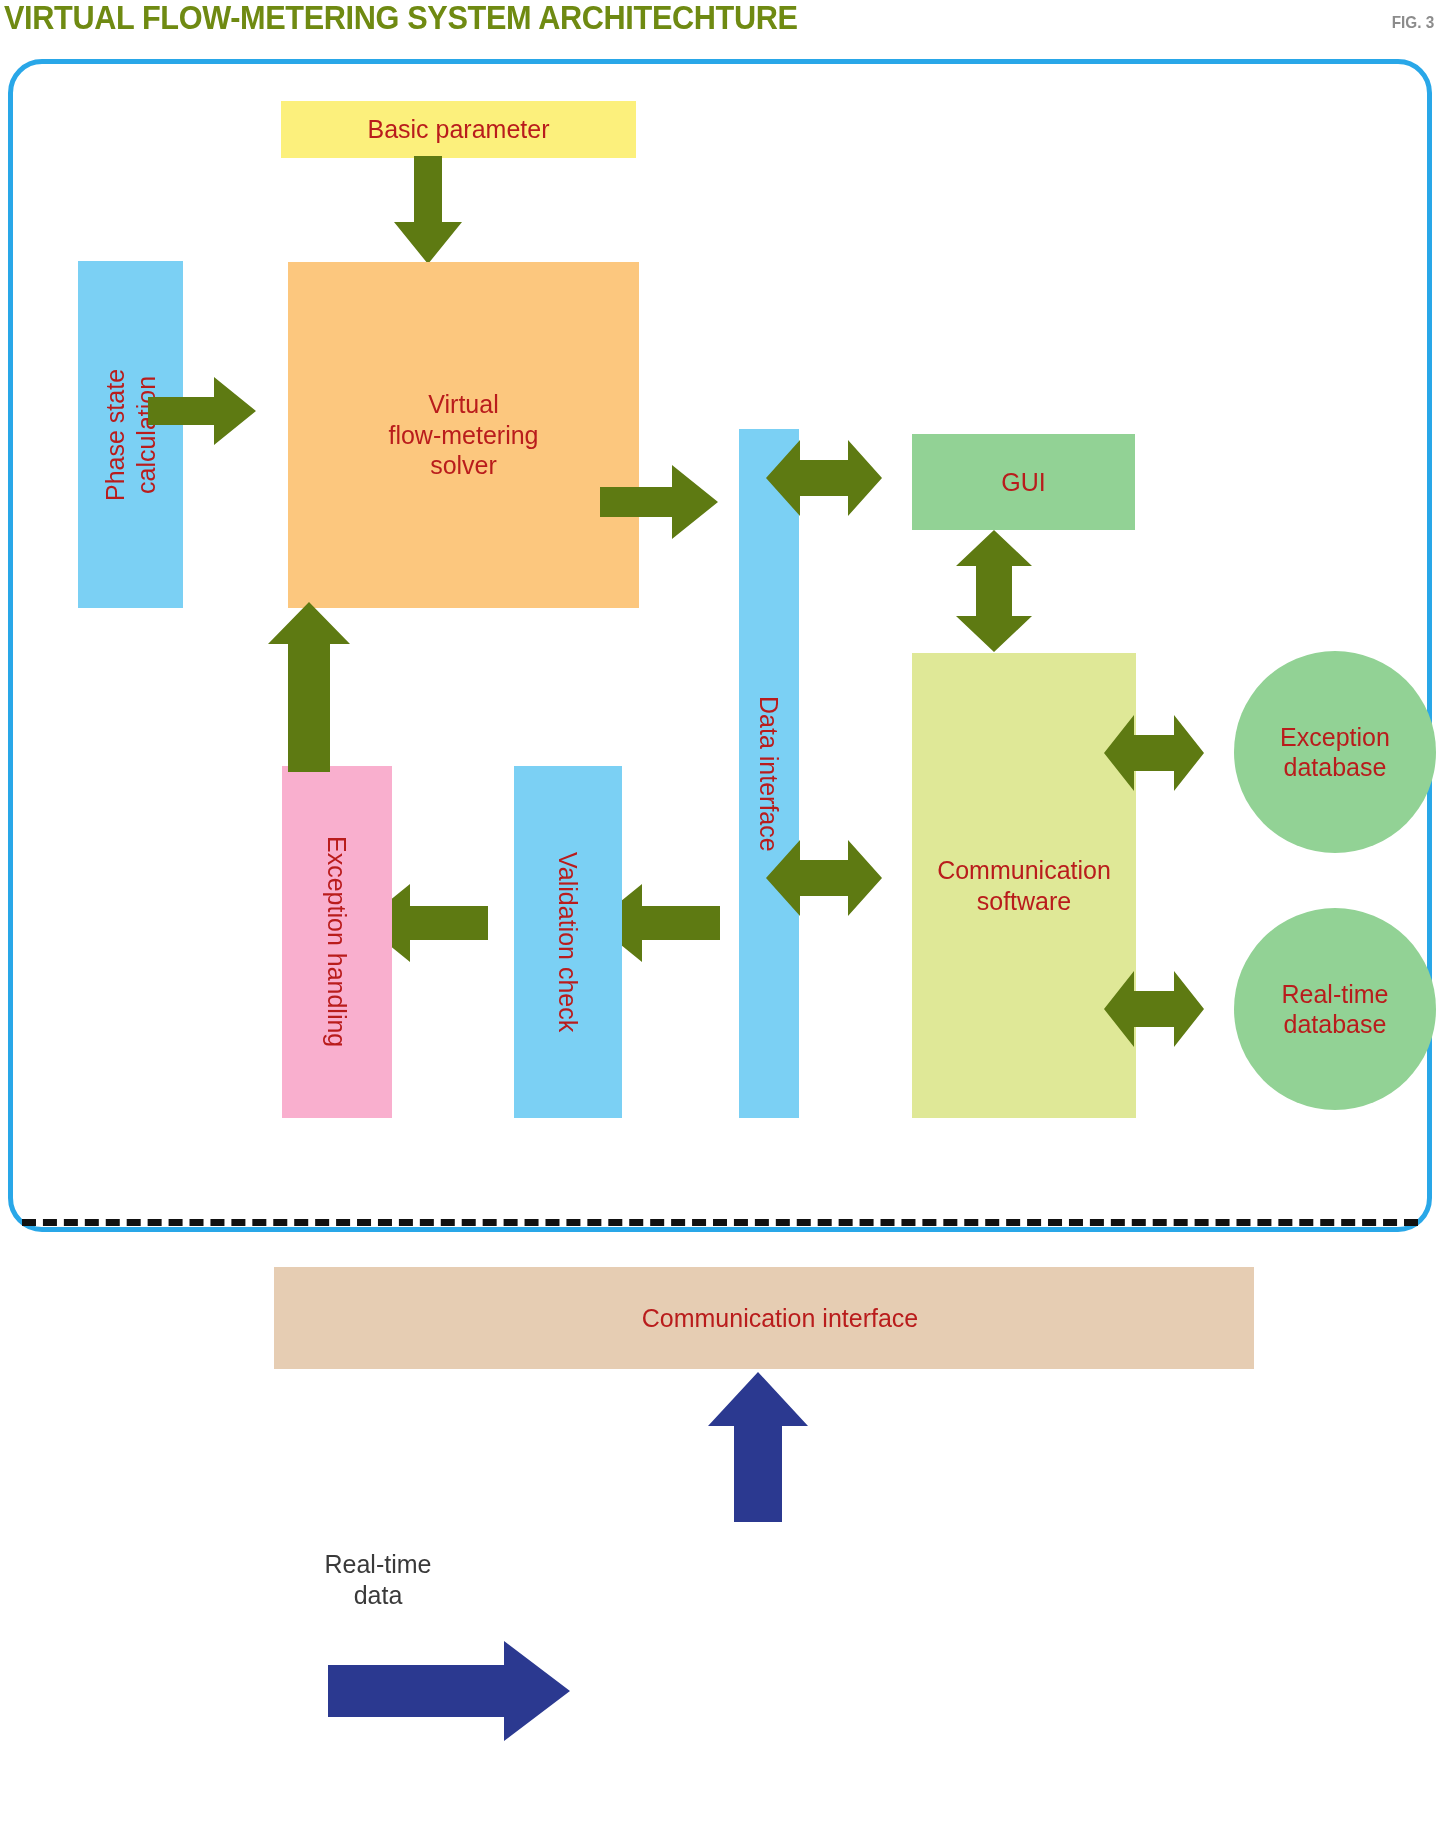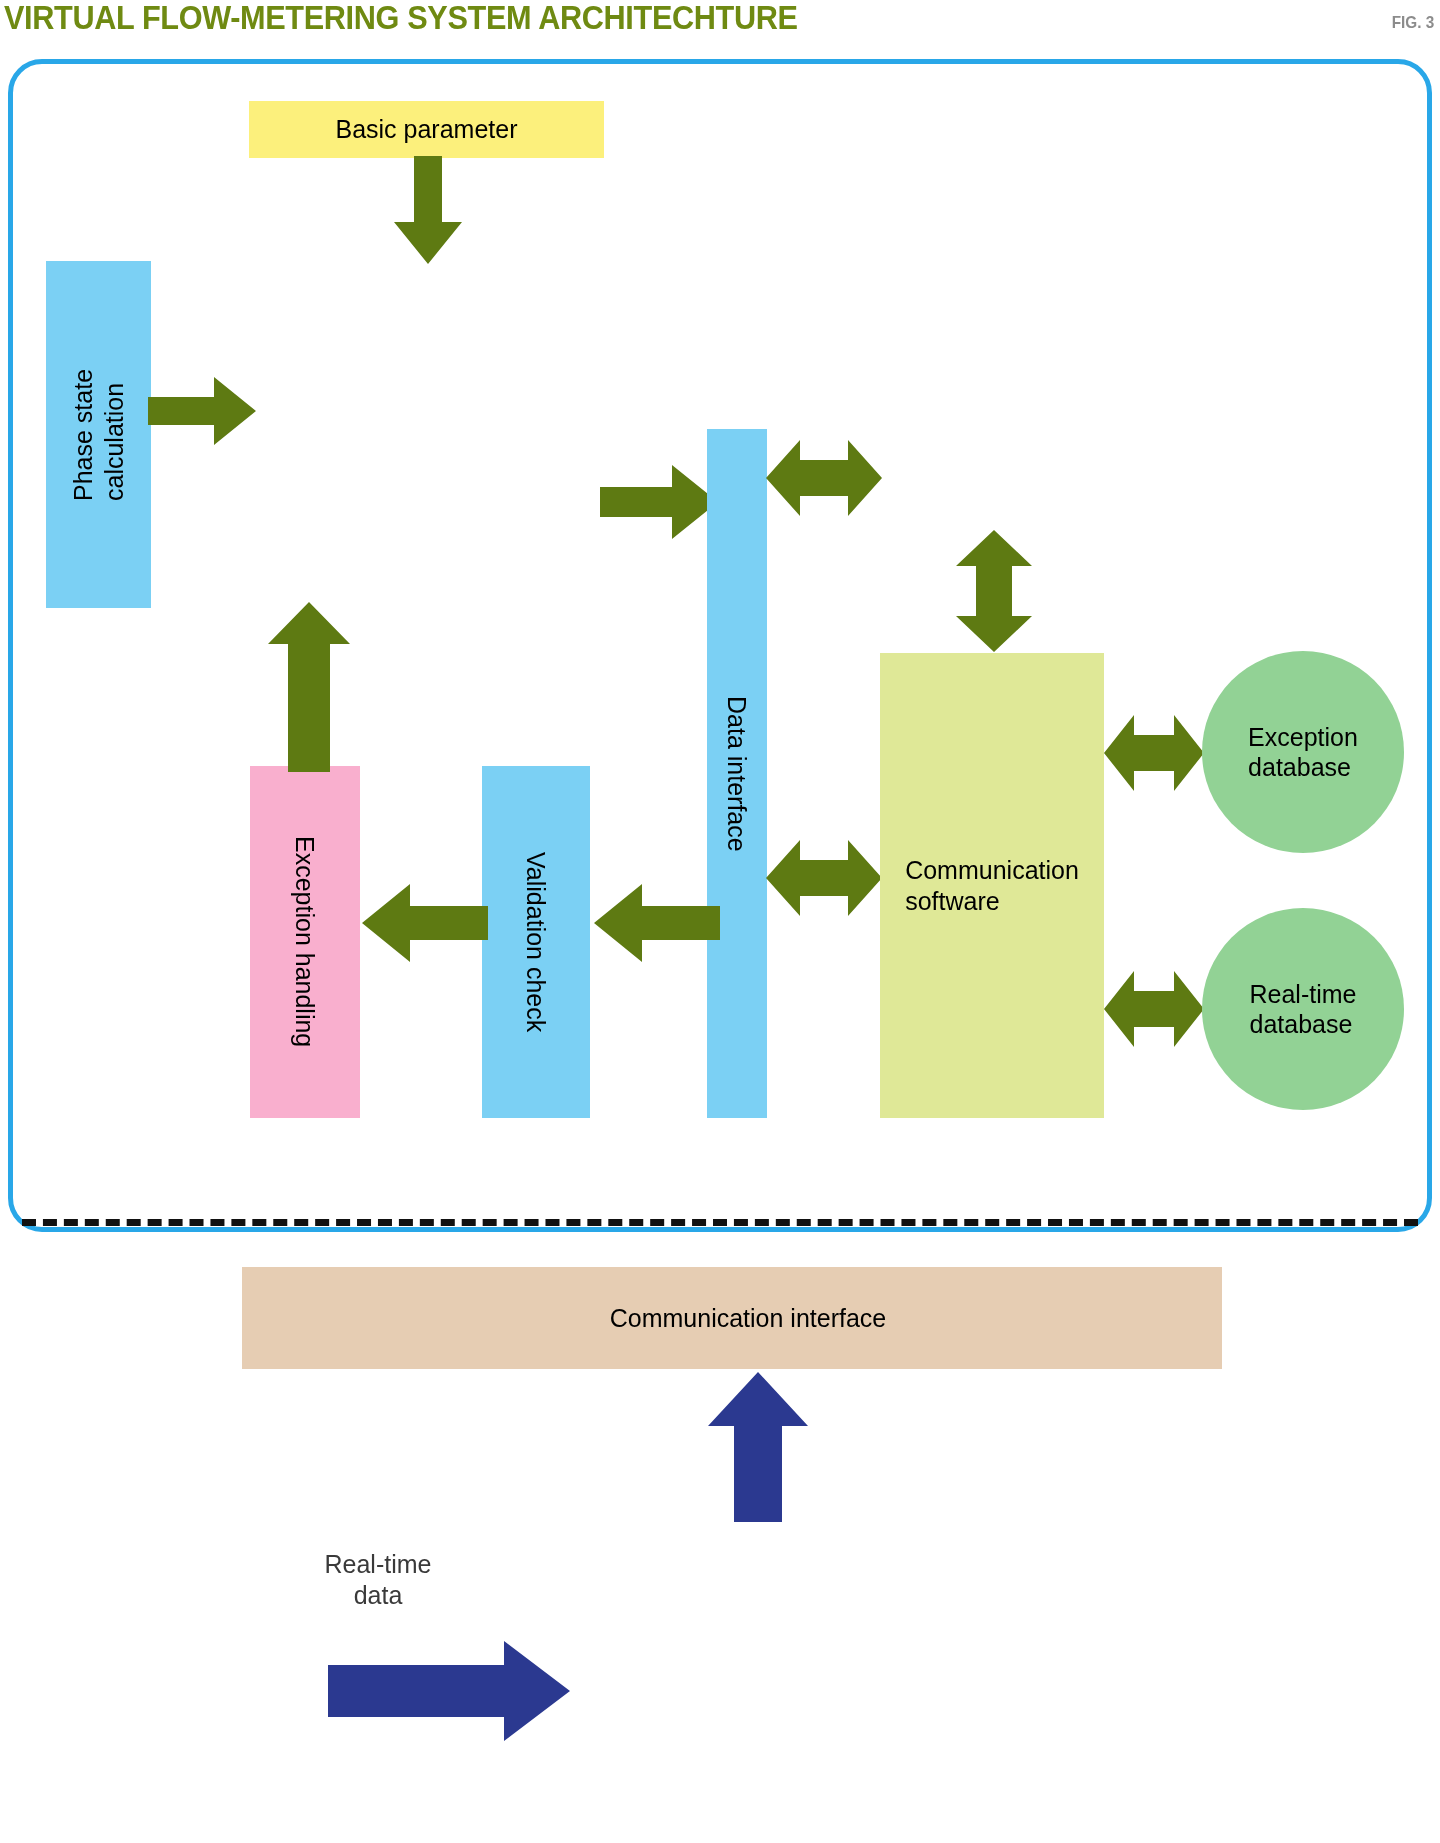--- a/index.html
+++ b/index.html
@@ -59,24 +59,25 @@
     border-radius: 34px;
     background: transparent;
   }
 
   
   .block {
     position: absolute;
     display: flex;
     align-items: center;
     justify-content: center;
-    text-align: left;
-    color: #000000;
+    text-align: center;
+    color: #b91c1c;
     font-size: 25px;
     line-height: 1.22;
+    margin-left: 32px;
   }
   .block .lbl { display: block; }
 
   .rot-cw  { writing-mode: vertical-rl; text-orientation: mixed; }
   .rot-ccw { writing-mode: vertical-rl; text-orientation: mixed; transform: rotate(180deg); }
 
   .circle { border-radius: 50%; }
 
   
   .arrow { position: absolute; }
@@ -124,37 +125,43 @@
   <div class="block rot-ccw" style="left:46px; top:261px; width:105px; height:347px; background:#7BD0F4;">
     <span class="lbl"><span>Phase state</span><br><span>calculation</span></span>
   </div>
 
   <div class="arrow" style="left:148px; top:375px; width:110px; height:72px;">
     <svg width="110" height="72" viewBox="0 0 110 72">
       <polygon points="0,22 66,22 66,2 108,36 66,70 66,50 0,50" fill="#5e7a12"></polygon>
     </svg>
   </div>
 
+  <div class="block" style="left:256px; top:262px; width:351px; height:346px; background:#FCC77E;">
+    <span class="lbl"><span>Virtual</span><br><span>flow-metering</span><br><span>solver</span></span>
+  </div>
 
   <div class="arrow" style="left:600px; top:463px; width:120px; height:78px;">
     <svg width="120" height="78" viewBox="0 0 120 78">
       <polygon points="0,24 72,24 72,2 118,39 72,76 72,54 0,54" fill="#5e7a12"></polygon>
     </svg>
   </div>
 
   <div class="block rot-cw" style="left:707px; top:429px; width:60px; height:689px; background:#7BD0F4;">
     <span class="lbl">Data interface</span>
   </div>
 
   <div class="arrow" style="left:766px; top:432px; width:116px; height:92px;">
     <svg width="116" height="92" viewBox="0 0 116 92">
       <polygon points="0,46 34,8 34,28 82,28 82,8 116,46 82,84 82,64 34,64 34,84" fill="#5e7a12"></polygon>
     </svg>
   </div>
 
+  <div class="block" style="left:880px; top:434px; width:223px; height:96px; background:#92D295;">
+    <span class="lbl">GUI</span>
+  </div>
 
   <div class="arrow" style="left:948px; top:530px; width:92px; height:122px;">
     <svg width="92" height="122" viewBox="0 0 92 122">
       <polygon points="46,0 84,36 64,36 64,86 84,86 46,122 8,86 28,86 28,36 8,36" fill="#5e7a12"></polygon>
     </svg>
   </div>
 
   <div class="arrow" style="left:766px; top:832px; width:116px; height:92px;">
     <svg width="116" height="92" viewBox="0 0 116 92">
       <polygon points="0,46 34,8 34,28 82,28 82,8 116,46 82,84 82,64 34,64 34,84" fill="#5e7a12"></polygon>

